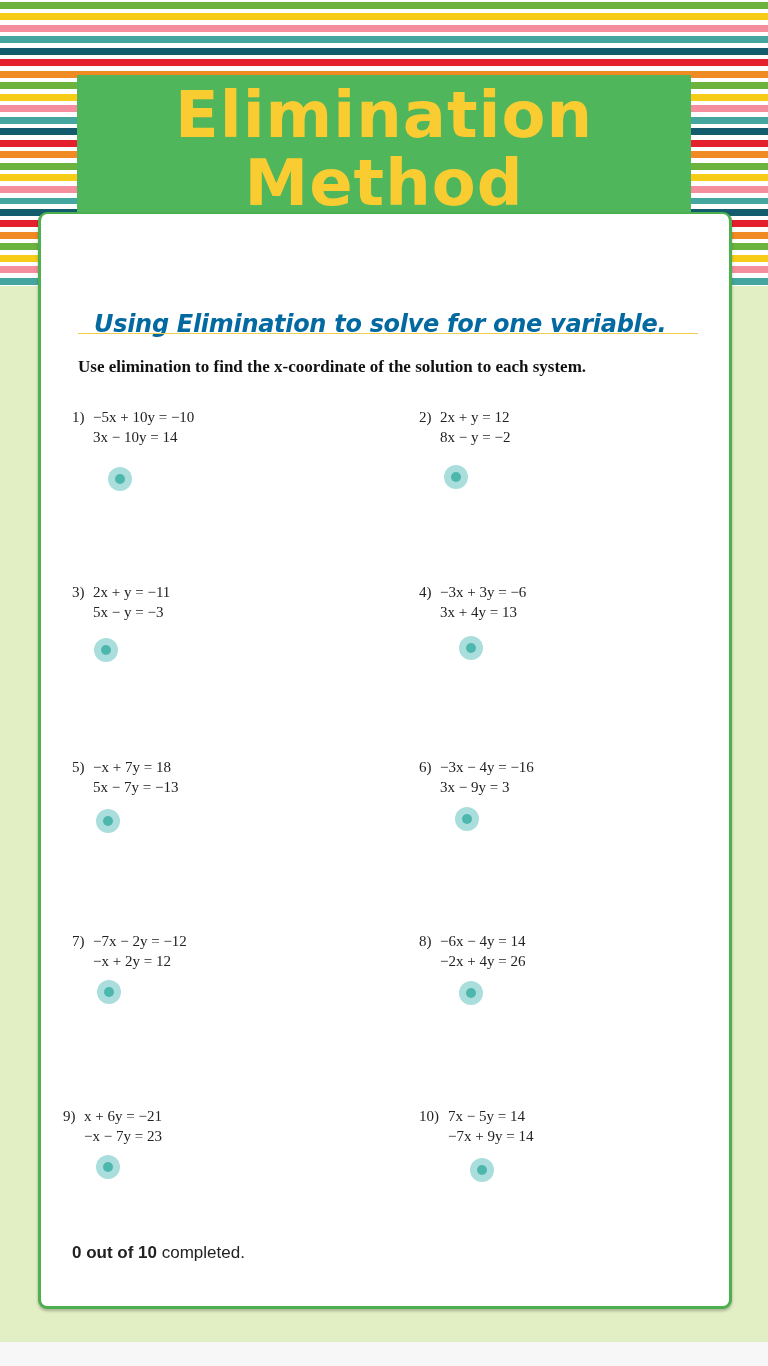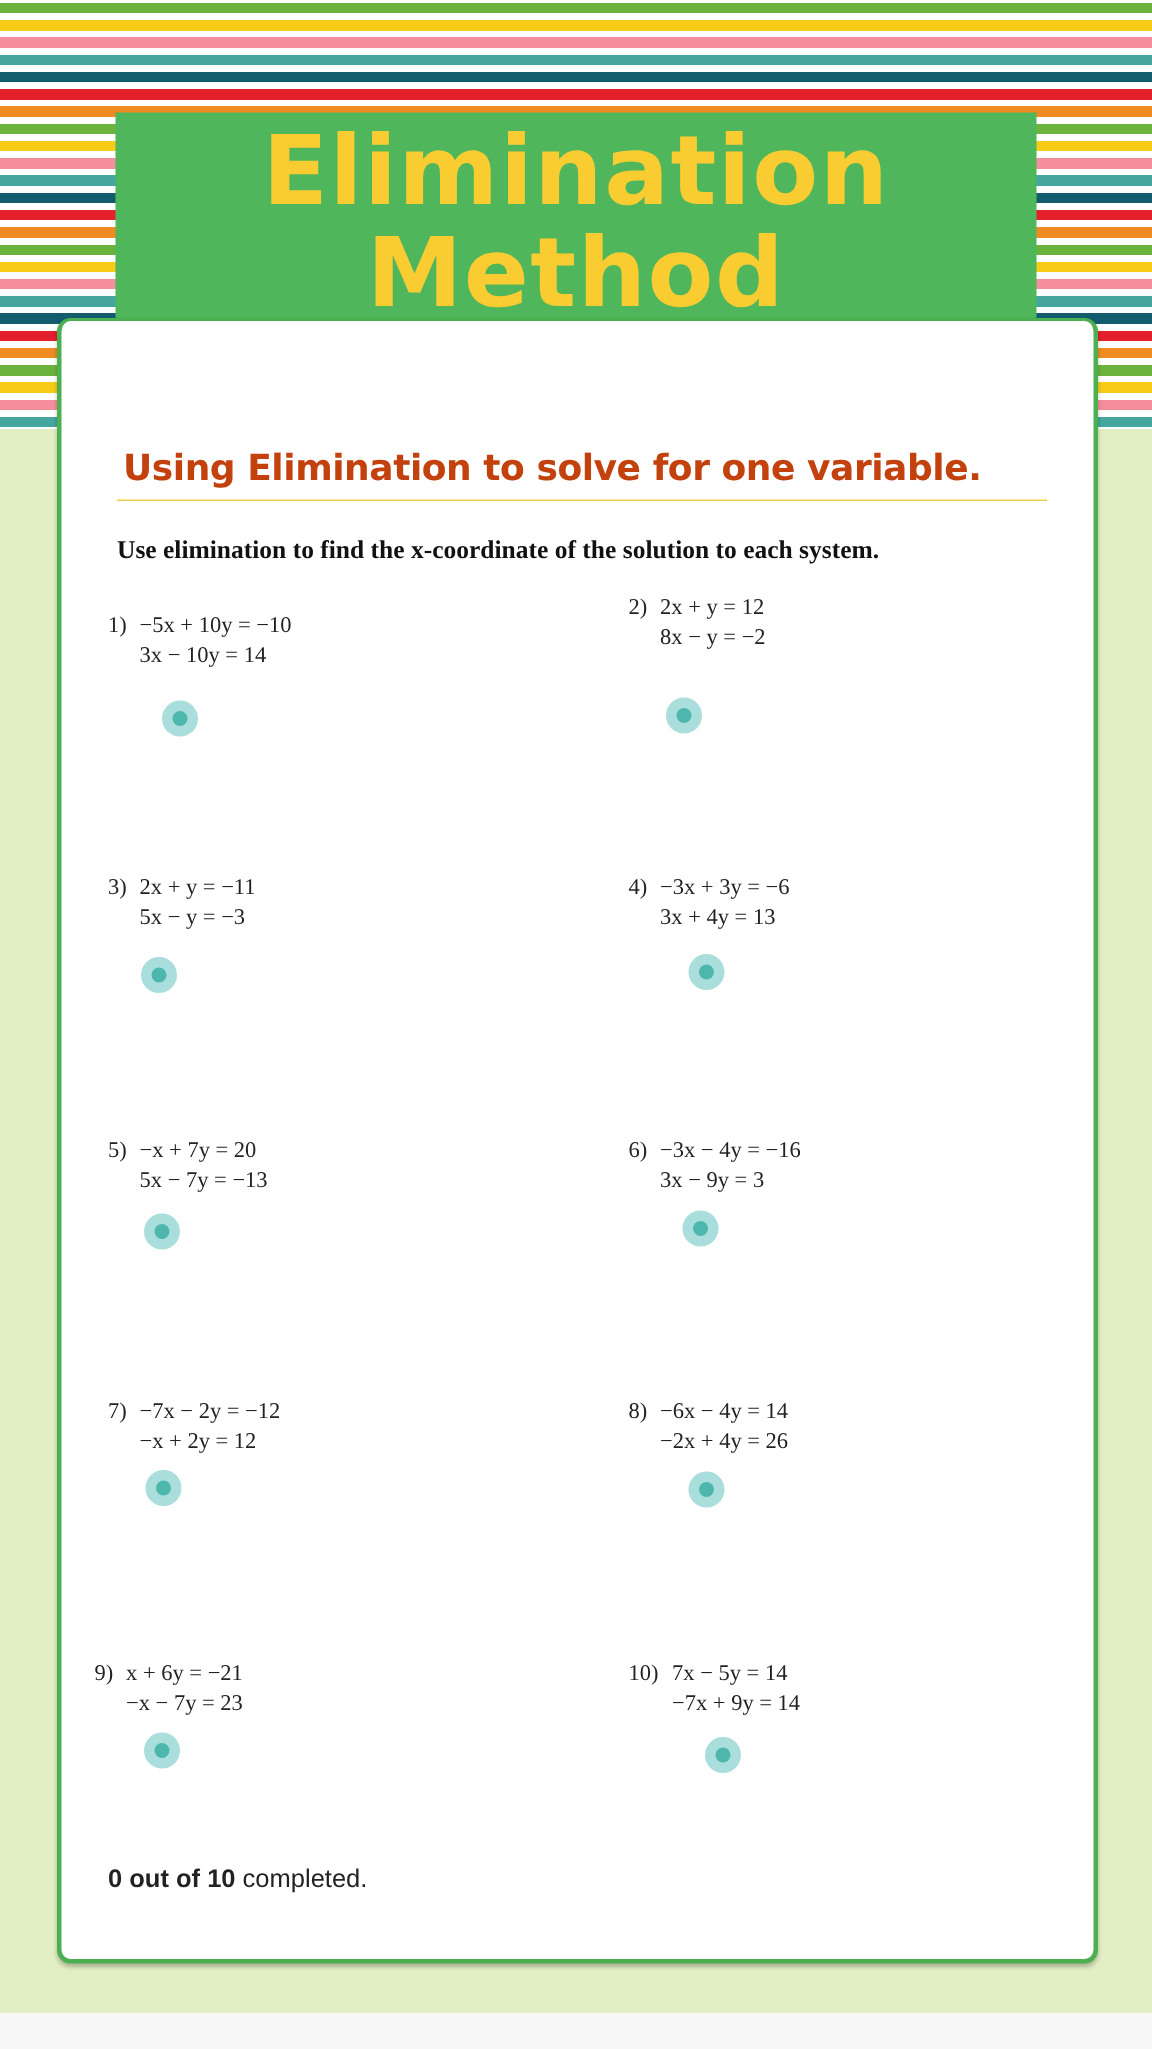--- a/index.html
+++ b/index.html
@@ -63,26 +63,27 @@
       width: 688px; height: 1092px;
       background: #ffffff;
       border: 3px solid #4caf50;
       border-top: 2px solid #4caf50;
       border-radius: 9px;
       box-shadow: 0 2px 3px rgba(0,0,0,0.25);
     }
     .section-title {
       position: absolute;
       left: 37px; top: 80px;
-      margin: 4px;
+      margin: 16px;
       font-family: "DejaVu Sans", sans-serif;
       font-weight: bold;
       font-size: 24px;
-      color: #c2410c;
+      color: #0369a1;
       letter-spacing: -0.3px;
+      font-style: italic;
     }
     .section-rule {
       position: absolute;
       left: 37px; top: 119px;
       width: 620px; height: 1px;
       background: #f0cd4a;
     }
     .instruction {
       position: absolute;
       left: 37px; top: 143px;
@@ -146,40 +147,40 @@
   <h2 class="section-title">Using Elimination to solve for one variable.</h2>
   <div class="section-rule"></div>
   <p class="instruction">Use elimination to find the x-coordinate of the solution to each system.</p>
 
   <div class="problem" style="left:31px; top:193px;text-decoration:underline;">
     <div><span class="num">1)</span><span class="eq1">−5x + 10y = −10</span></div>
     <div class="line2"><span class="eq2">3x − 10y = 14</span></div>
   </div>
   <div class="hotspot" style="left:67px; top:253px;"></div>
 
-  <div class="problem" style="left:378px; top:181px;">
+  <div class="problem" style="left:378px; top:193px;">
     <div><span class="num">2)</span><span class="eq1">2x + y = 12</span></div>
     <div class="line2"><span class="eq2">8x − y = −2</span></div>
   </div>
   <div class="hotspot" style="left:403px; top:251px;"></div>
 
   <div class="problem" style="left:31px; top:368px;">
     <div><span class="num">3)</span><span class="eq1">2x + y = −11</span></div>
     <div class="line2"><span class="eq2">5x − y = −3</span></div>
   </div>
   <div class="hotspot" style="left:53px; top:424px;"></div>
 
   <div class="problem" style="left:378px; top:368px;">
     <div><span class="num">4)</span><span class="eq1">−3x + 3y = −6</span></div>
     <div class="line2"><span class="eq2">3x + 4y = 13</span></div>
   </div>
   <div class="hotspot" style="left:418px; top:422px;"></div>
 
   <div class="problem" style="left:31px; top:543px;">
-    <div><span class="num">5)</span><span class="eq1">−x + 7y = 20</span></div>
+    <div><span class="num">5)</span><span class="eq1">−x + 7y = 18</span></div>
     <div class="line2"><span class="eq2">5x − 7y = −13</span></div>
   </div>
   <div class="hotspot" style="left:55px; top:595px;"></div>
 
   <div class="problem" style="left:378px; top:543px;">
     <div><span class="num">6)</span><span class="eq1">−3x − 4y = −16</span></div>
     <div class="line2"><span class="eq2">3x − 9y = 3</span></div>
   </div>
   <div class="hotspot" style="left:414px; top:593px;"></div>
 

